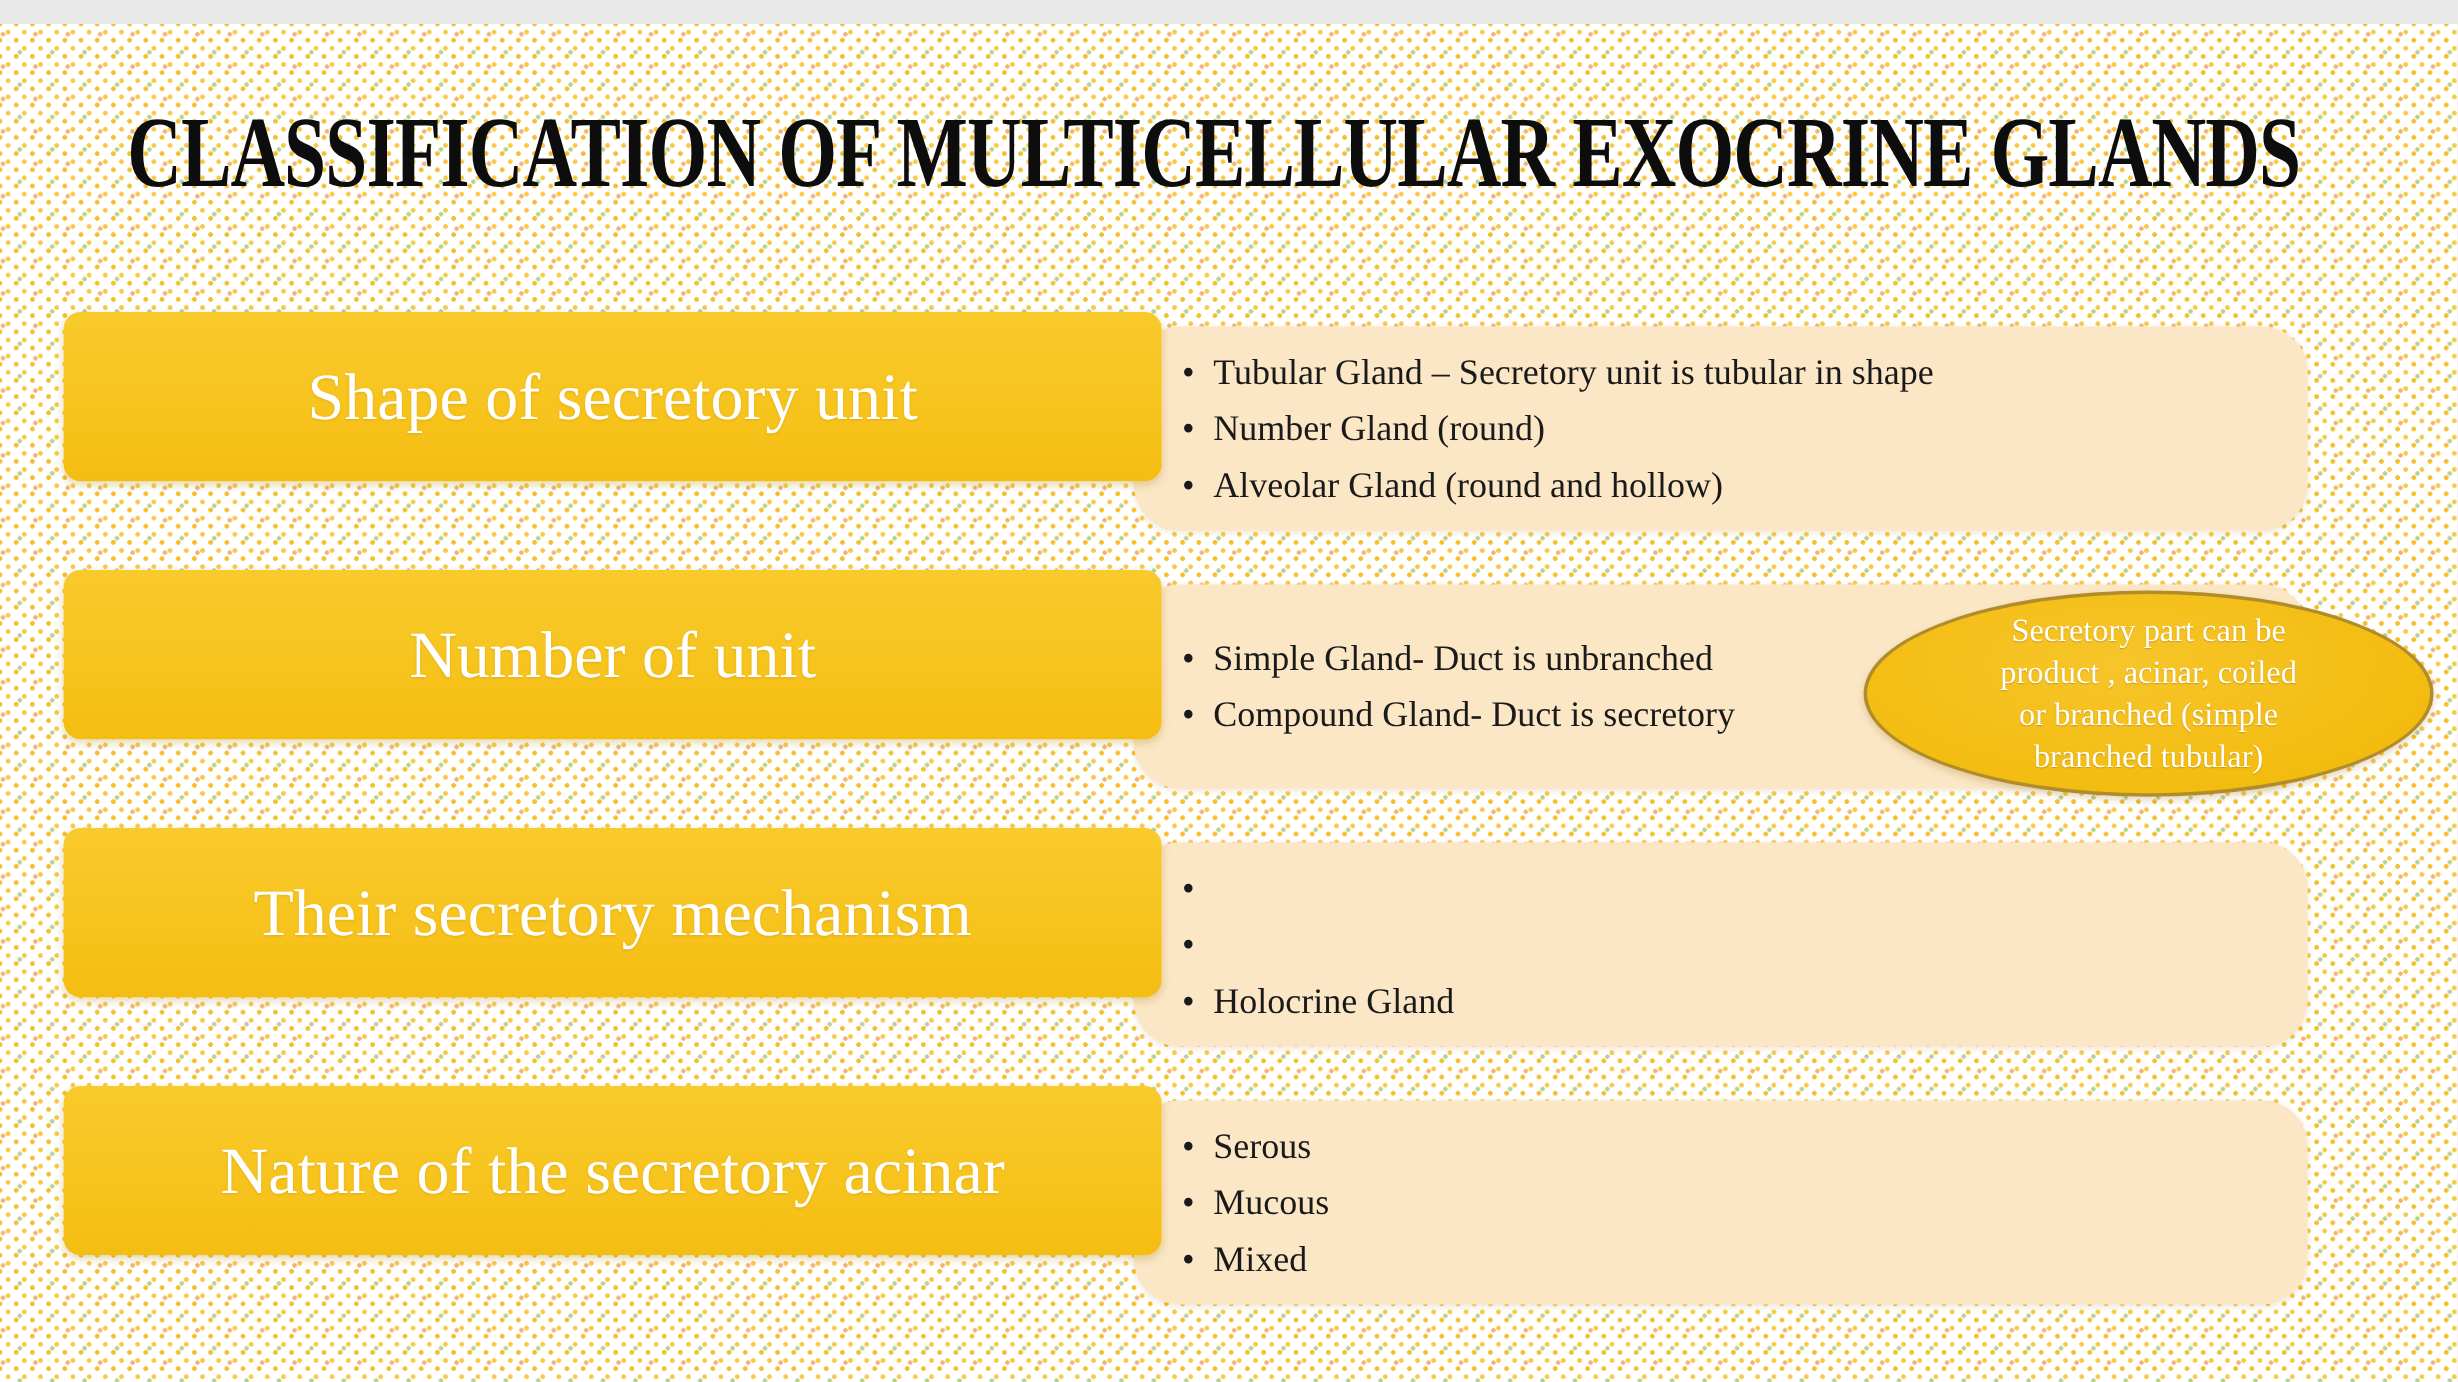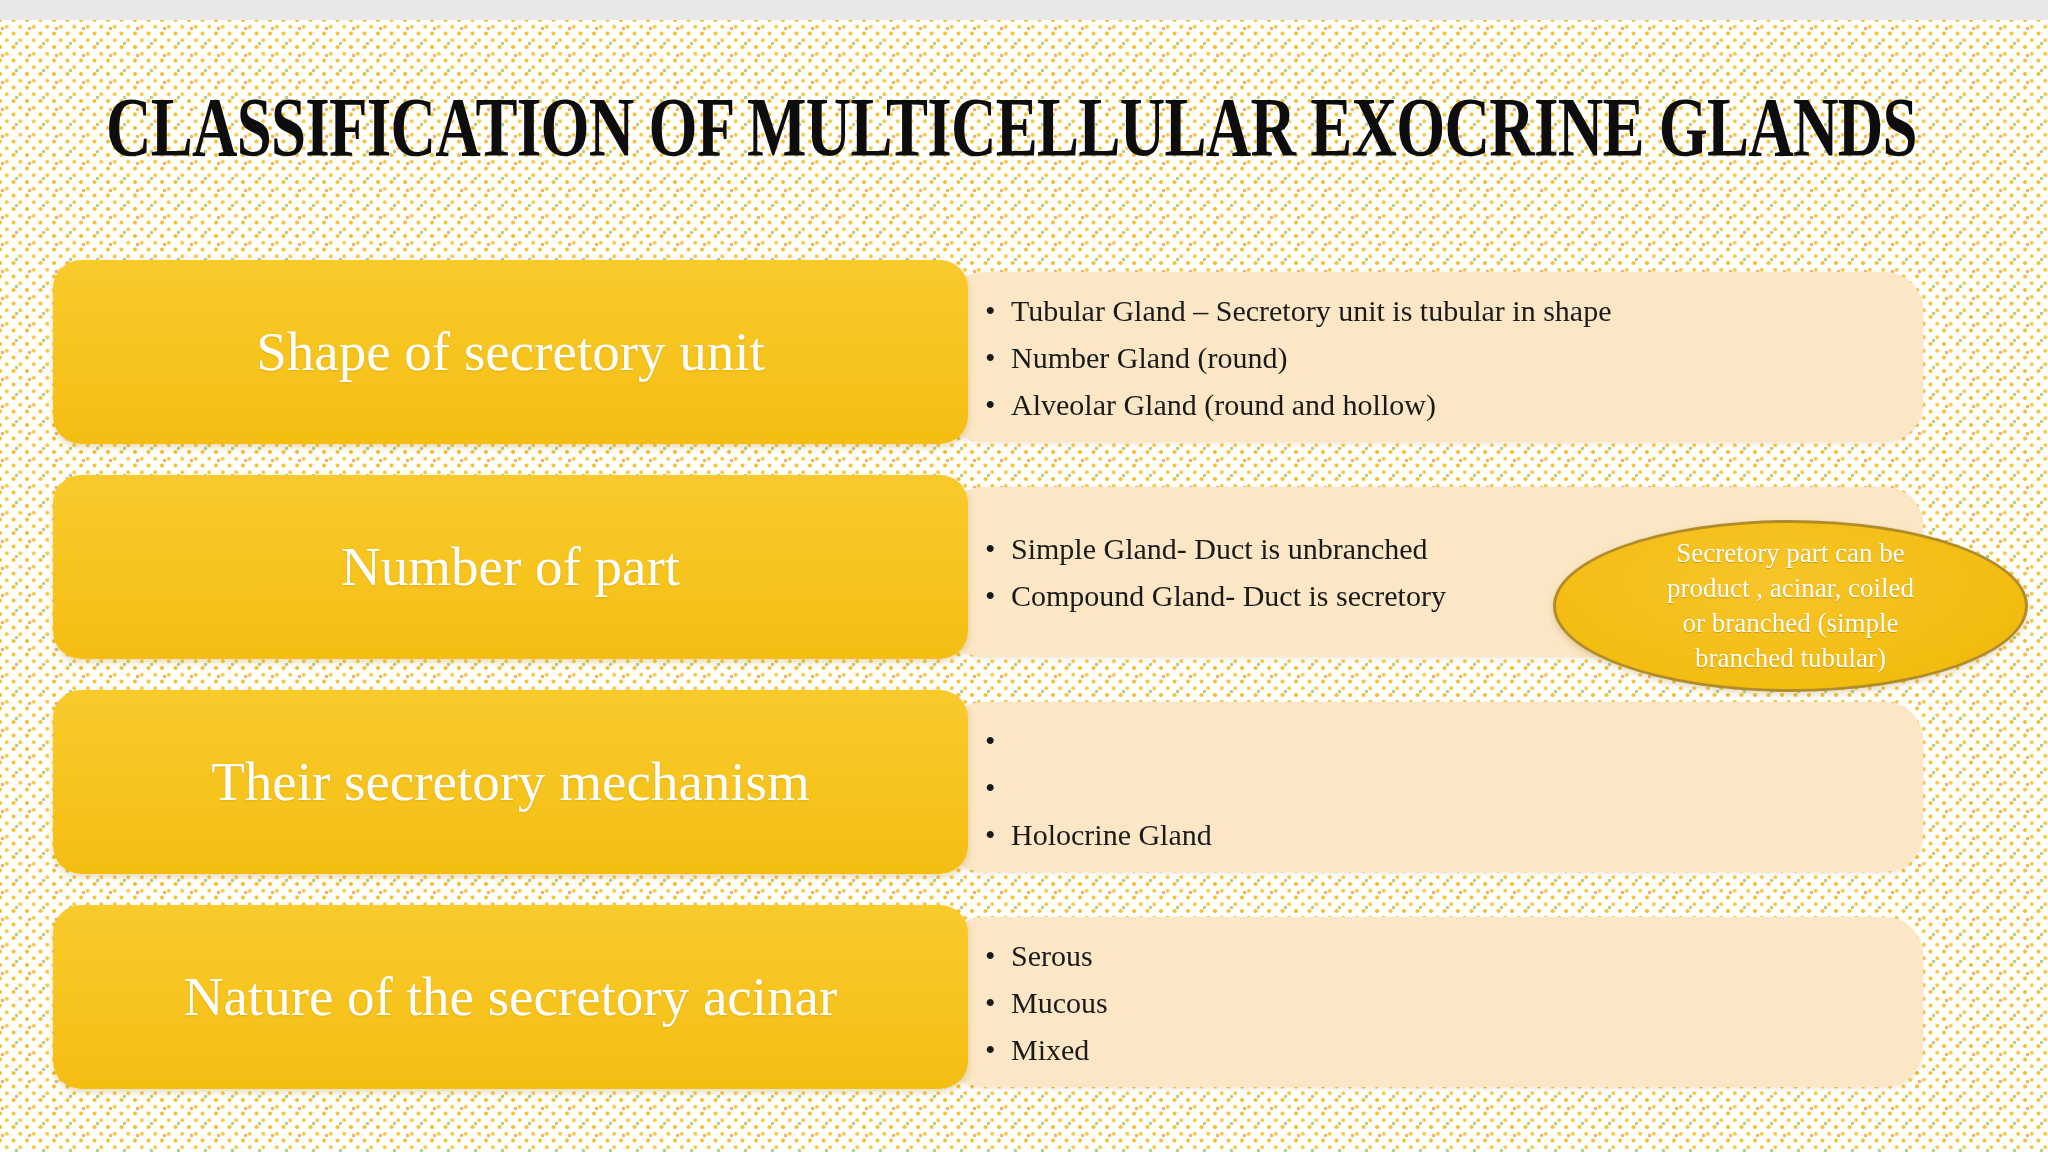--- a/index.html
+++ b/index.html
@@ -27,36 +27,36 @@
   .row{position:absolute;left:0;width:2048px;height:197px;}
   .row.r1{top:240px}.row.r2{top:455px}.row.r3{top:670px}.row.r4{top:885px}
   .band{
     position:absolute;left:945px;top:12px;width:978px;height:170px;
     background:#fbe7c6;border-radius:38px;z-index:1;
     box-shadow:0 2px 5px rgba(170,130,50,.18);
     display:flex;flex-direction:column;justify-content:center;
     padding-left:40px;box-sizing:border-box;
   }
   .gold-box{
-    position:absolute;left:53px;top:0;width:915px;height:184px;
+    position:absolute;left:53px;top:0;width:915px;height:141px;
     background:linear-gradient(180deg,#f9ca2c 0%,#f7c41e 55%,#f4bd12 100%);
-    border-radius:28px;z-index:2;
+    border-radius:14px;z-index:2;
     box-shadow:0 3px 7px rgba(160,120,0,.28);
     display:flex;align-items:center;justify-content:center;text-align:center;
   }
   .gold-label{
     color:#ffffff;font-size:55px;line-height:1.22;font-weight:400;
     white-space:nowrap;
     text-shadow:0 1px 2px rgba(150,110,0,.25);
   }
   .gold-label.wrap{white-space:normal;max-width:700px;}
   .line{display:flex;align-items:baseline;font-size:30px;line-height:47px;color:#1a1a1a;}
   .dot{width:26px;flex:0 0 26px;}
   .callout{
-    position:absolute;left:1553px;top:500px;width:475px;height:172px;z-index:3;
+    position:absolute;left:1553px;top:472px;width:475px;height:172px;z-index:3;
     background:radial-gradient(ellipse at 45% 35%,#f7c52a 0%,#f3bc10 70%,#efb50a 100%);
     border:3px solid #b08c2a;border-radius:50%;
     box-shadow:0 3px 6px rgba(150,110,20,.25);
     display:flex;flex-direction:column;align-items:center;justify-content:center;
     text-align:center;color:#ffffff;font-size:27px;line-height:35px;
     box-sizing:border-box;padding:0 46px;
     text-shadow:0 1px 1px rgba(130,95,0,.4);
   }
   .callout span{display:block;}
 </style>
@@ -92,21 +92,21 @@
       <div class="line">
         <span class="dot">•</span>
         <span class="txt">Simple Gland- Duct is unbranched</span>
       </div>
       <div class="line">
         <span class="dot">•</span>
         <span class="txt">Compound Gland- Duct is secretory</span>
       </div>
     </div>
     <div class="gold-box">
-      <span class="gold-label">Number of part</span>
+      <span class="gold-label">Number of unit</span>
     </div>
   </section>
 
   <section class="row r3">
     <div class="band">
       <div class="line">
         <span class="dot">•</span>
       </div>
       <div class="line">
         <span class="dot">•</span>

